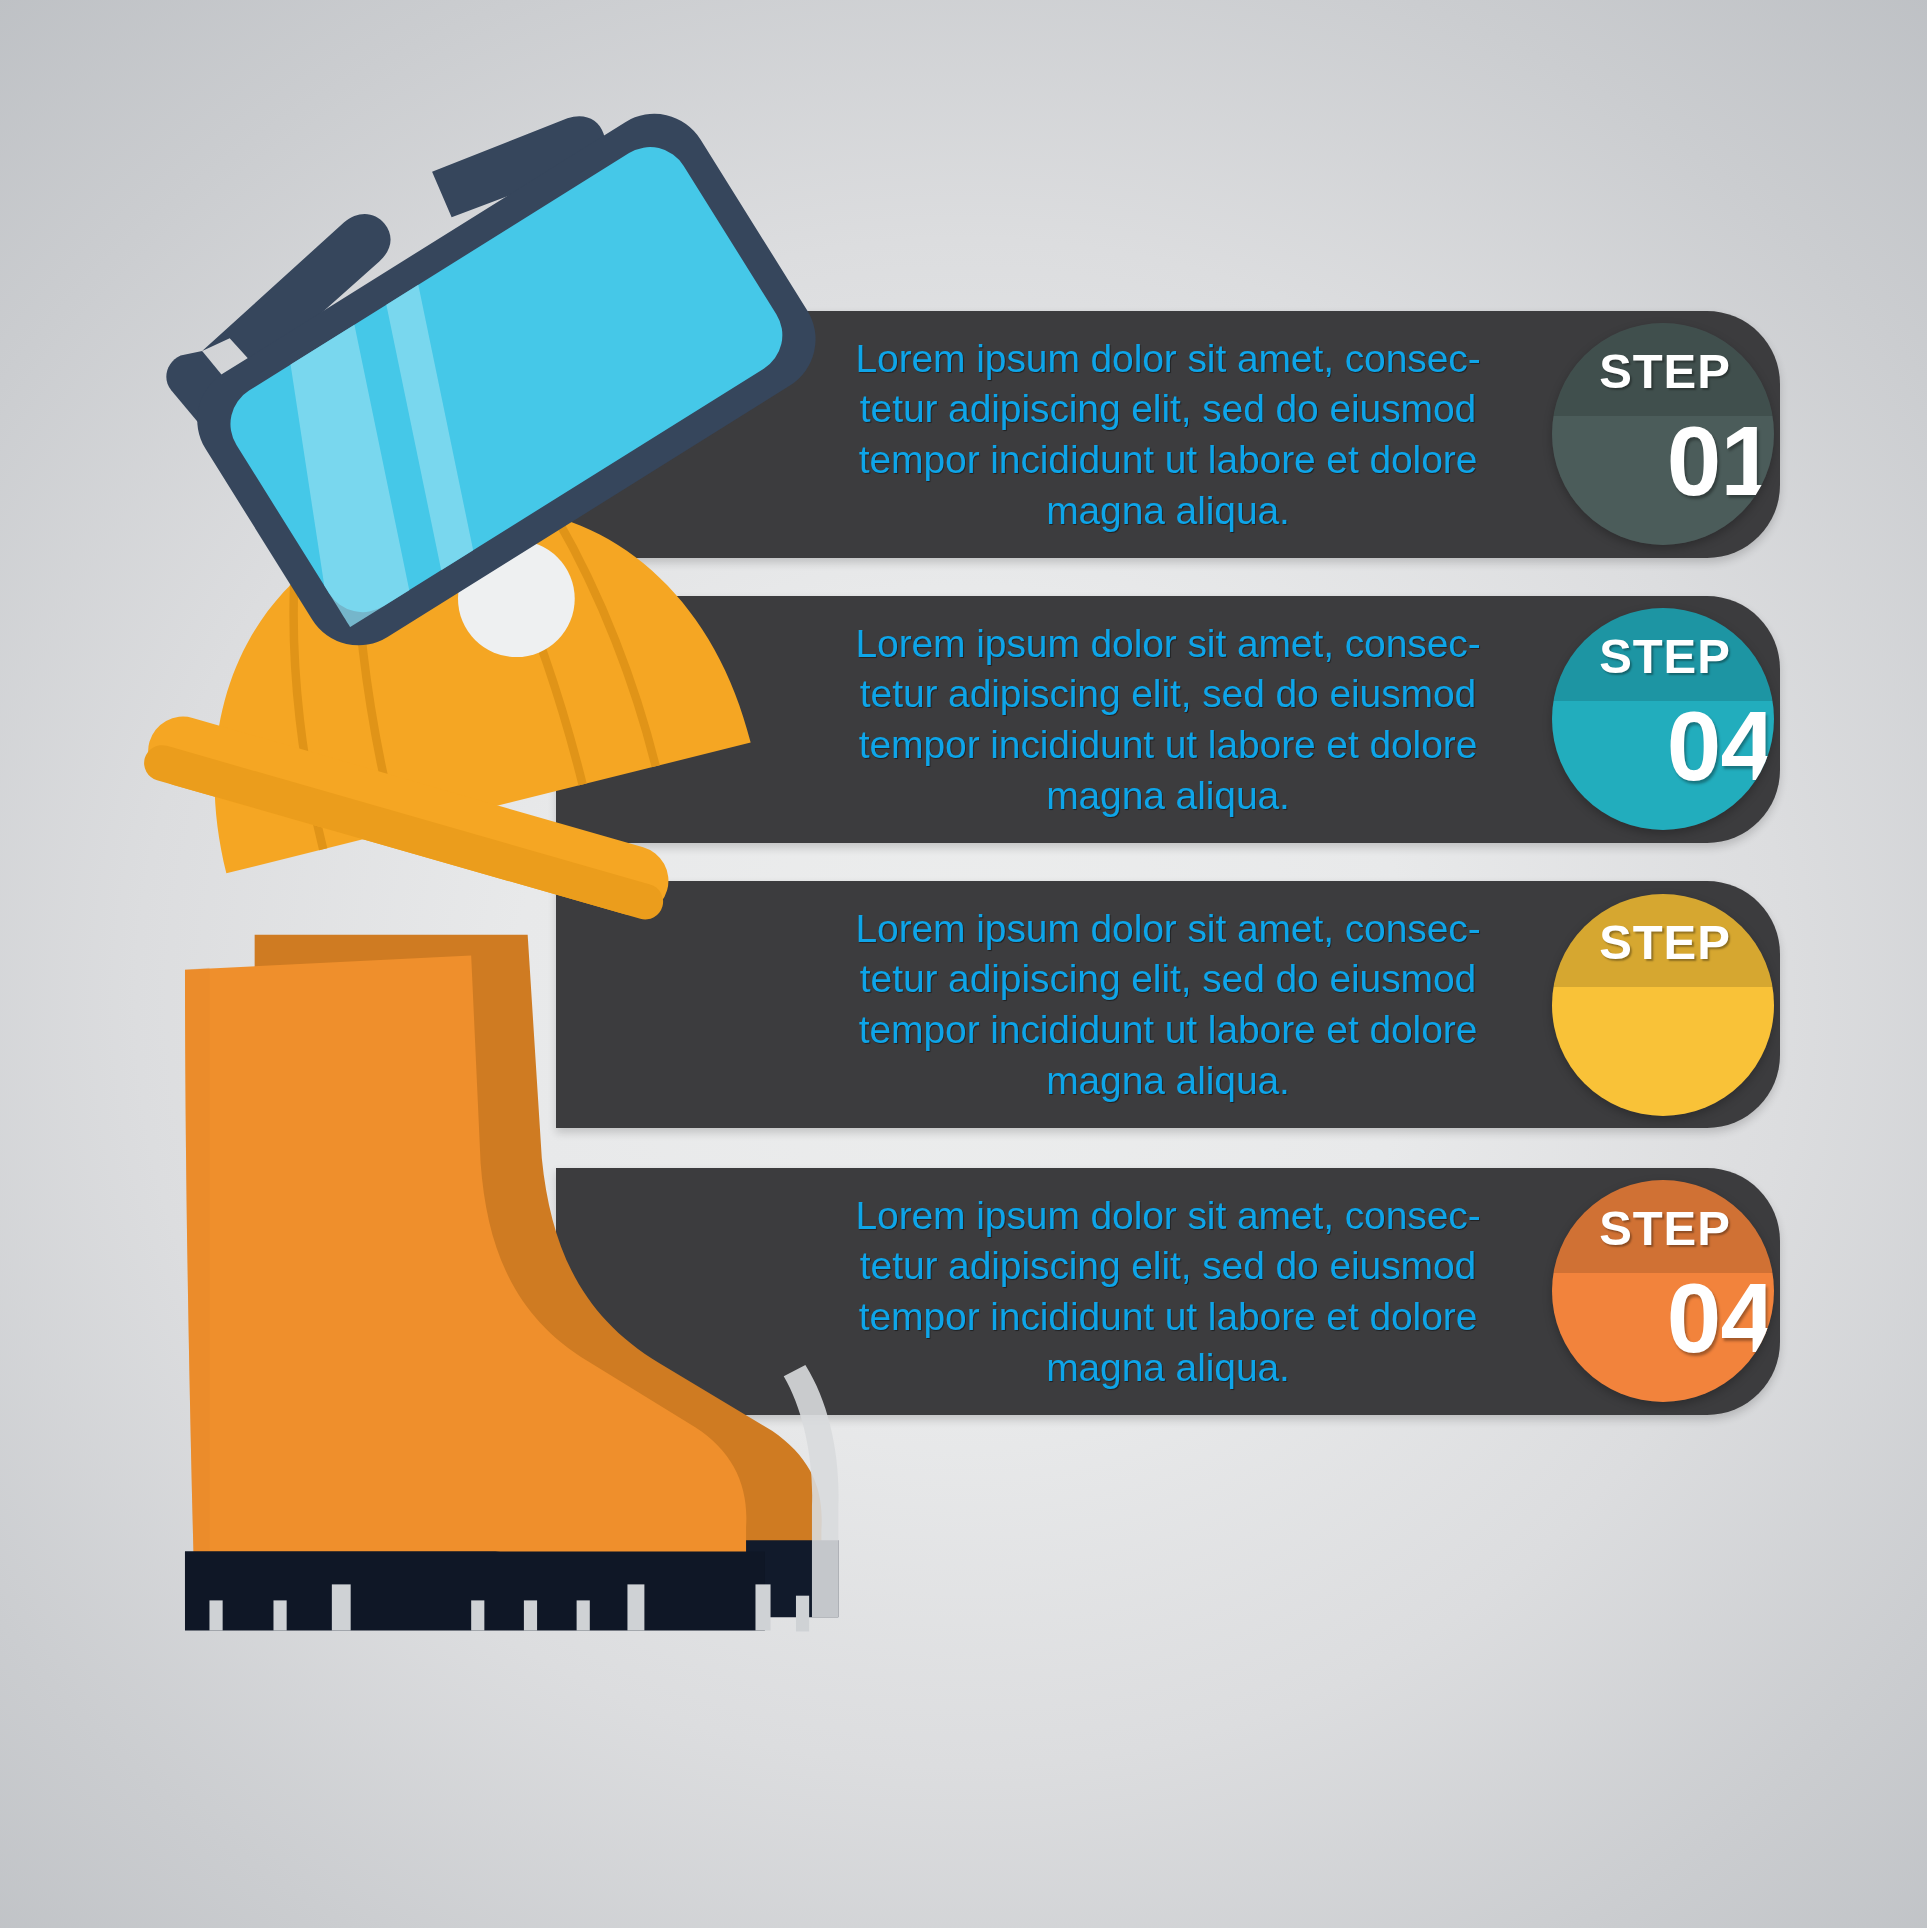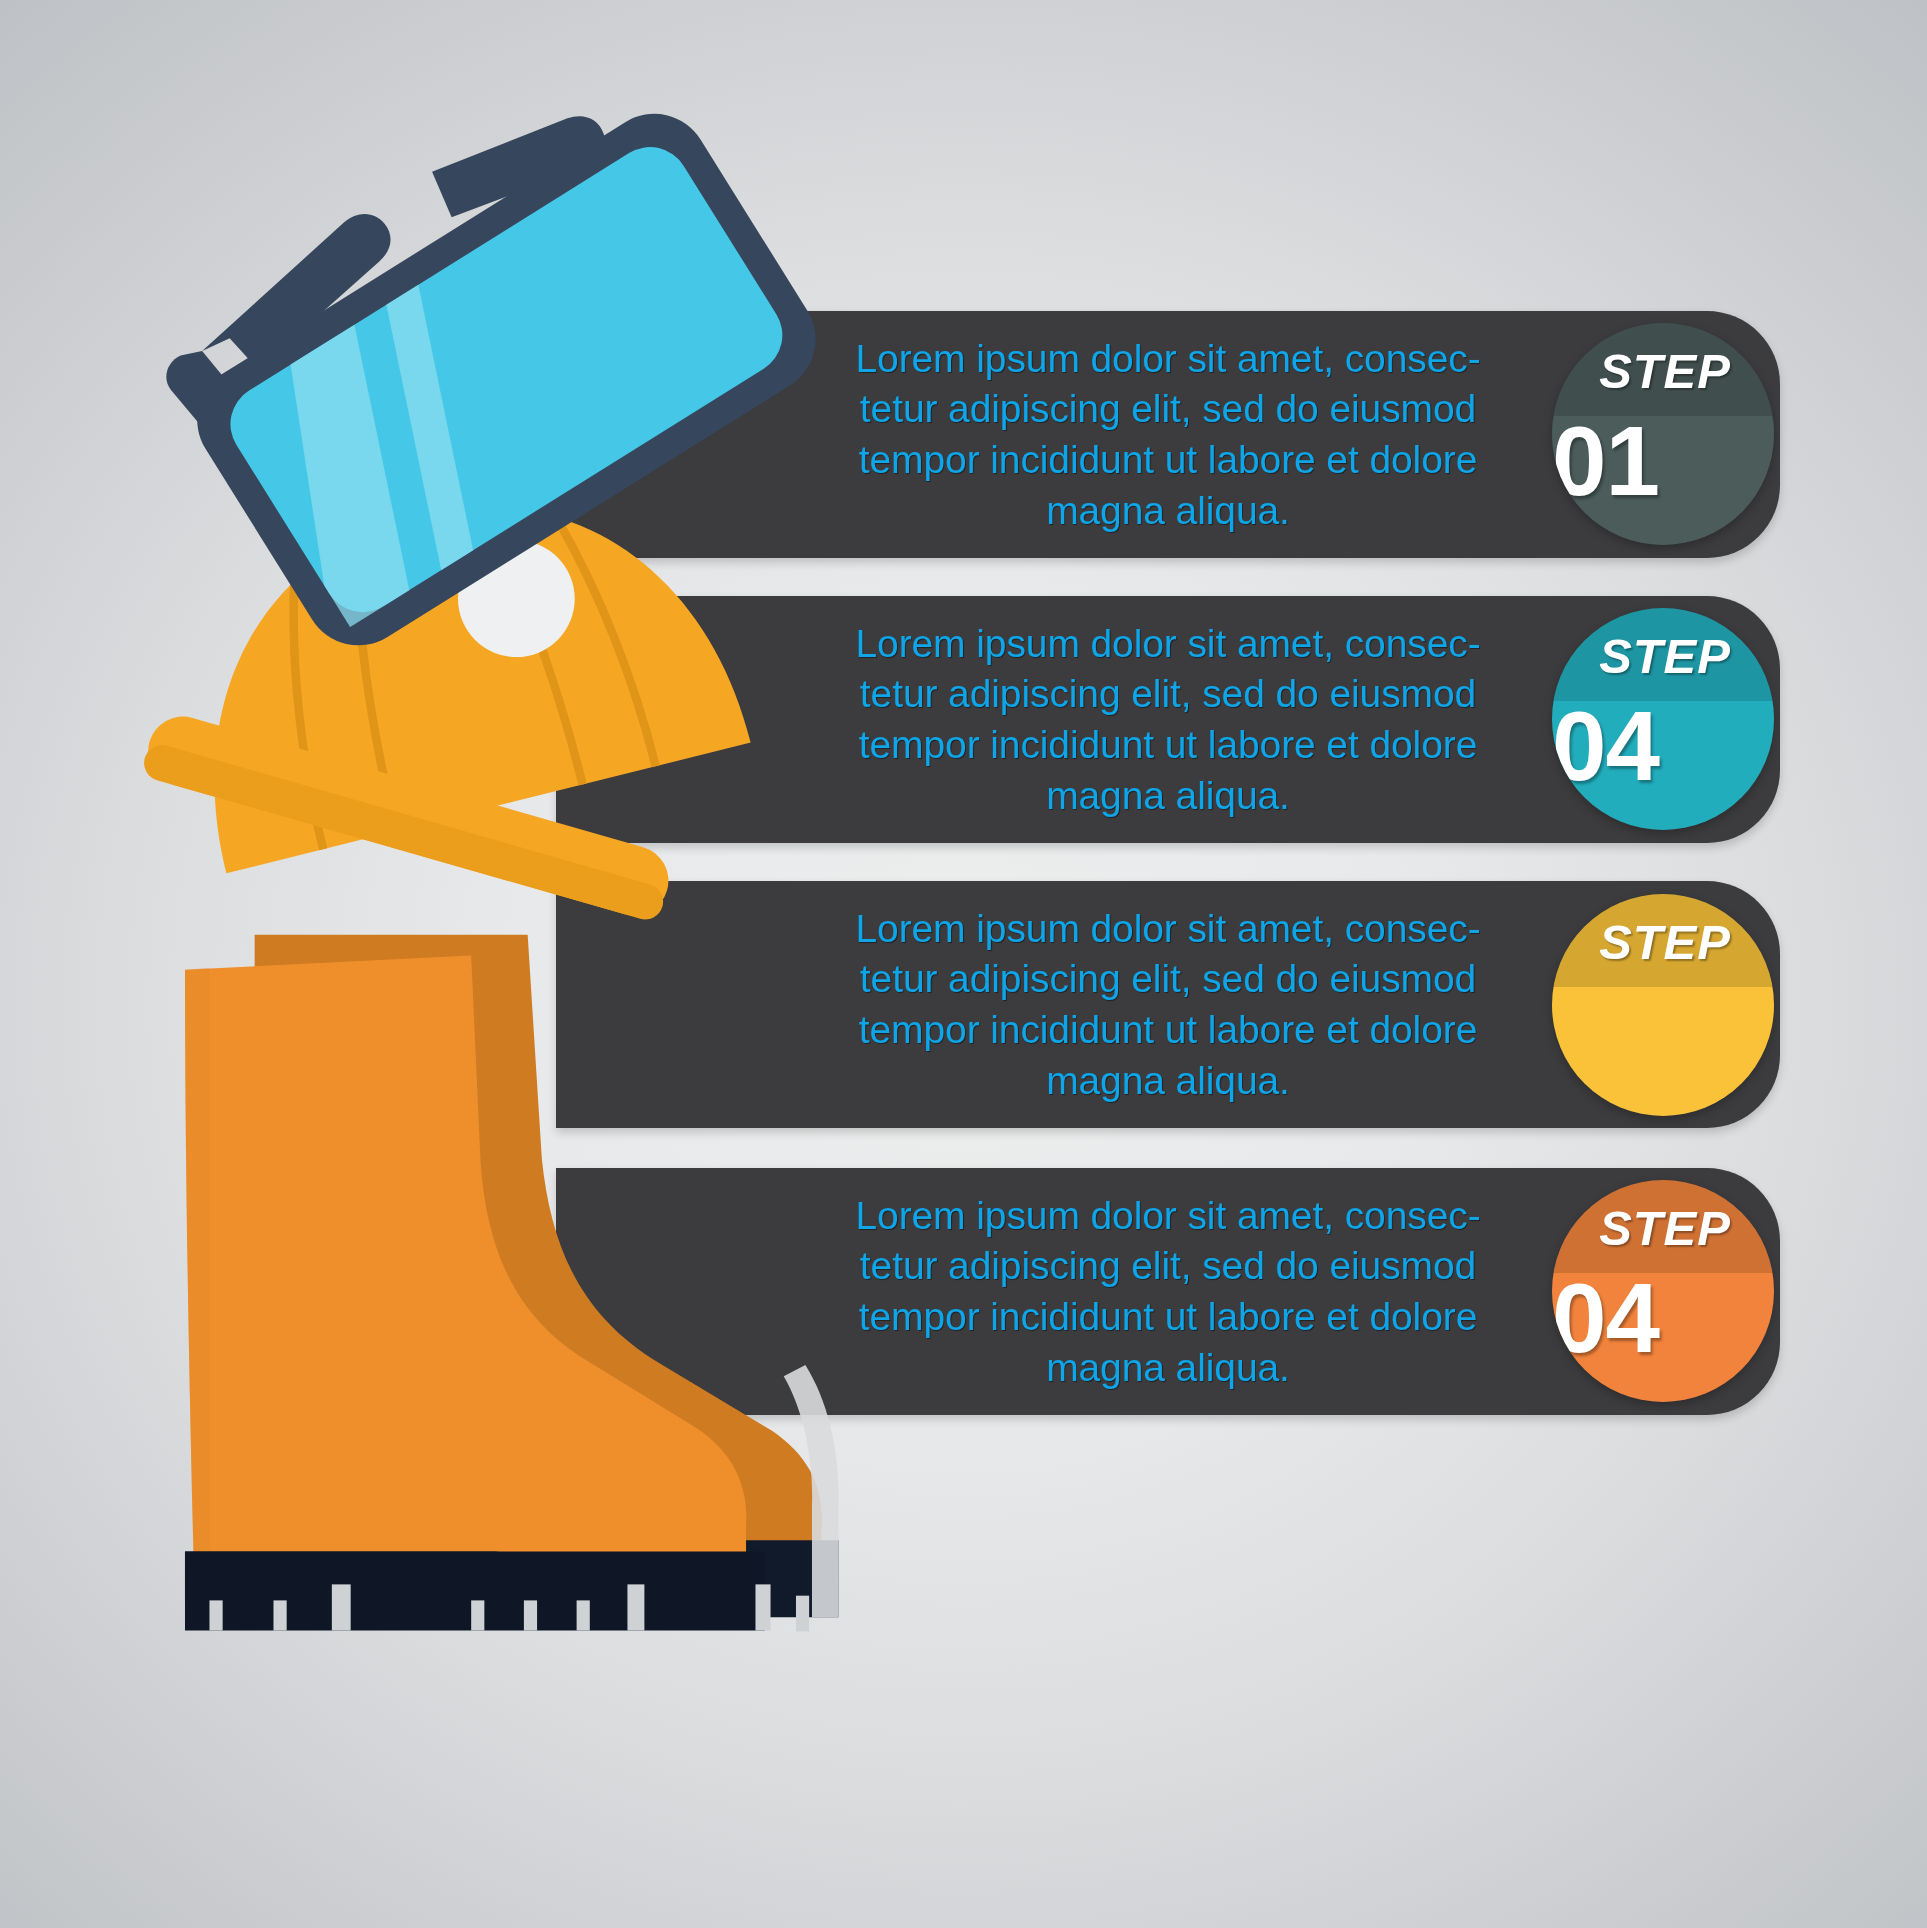--- a/index.html
+++ b/index.html
@@ -66,27 +66,26 @@
     position: absolute;
     left: 4px; right: 0;
     top: 9%;
     text-align: center;
     color: #ffffff;
     font-size: 49px;
     font-weight: bold;
     font-stretch: condensed;
     letter-spacing: 0.9px;
     text-shadow: 1.9px 1.9px 1.9px rgba(0,0,0,0.33);
-    font-style: italic;
   }
   .badge .b-num {
     position: absolute;
     left: 0; right: 0;
     top: 40%;
-    text-align: left;
+    text-align: right;
     color: #ffffff;
     font-size: 98px;
     font-weight: bold;
     font-stretch: condensed;
     line-height: 1.02;
     letter-spacing: -0.9px;
     text-shadow: 1.9px 2.8px 2.8px rgba(0,0,0,0.33);
   }
 
   

